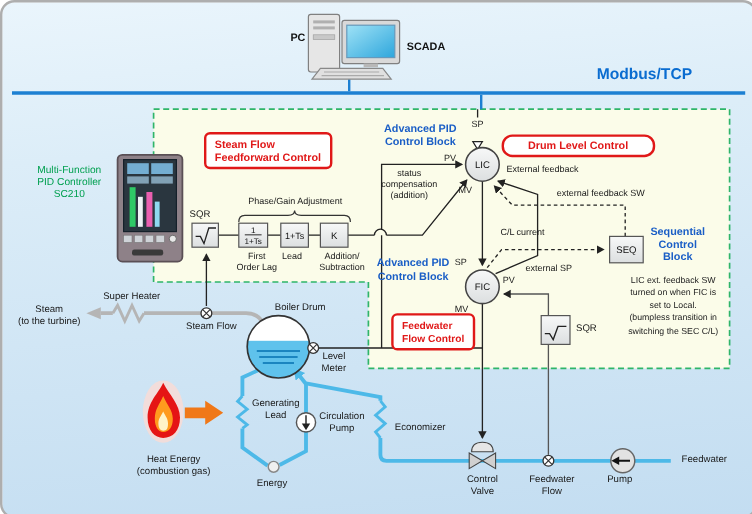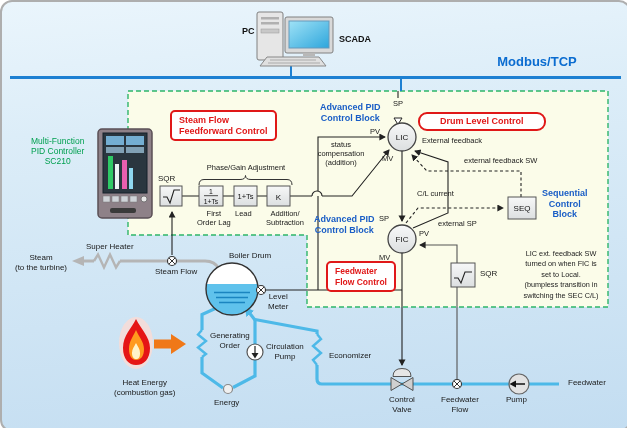--- a/index.html
+++ b/index.html
@@ -10,21 +10,21 @@
   .lbl{position:absolute;font-size:8px;line-height:9.5px;color:#191919;white-space:pre-line;text-align:center;}
   .c{text-align:center}
   .r{text-align:center}
   .s7{font-size:7.5px;line-height:8.8px}
   .bb{font-weight:bold;color:#1a5ec6;font-size:9px;line-height:10.5px}
   .bg{font-weight:normal;color:#00a050;font-size:8.5px;line-height:10px}
   .bk{font-weight:bold;color:#111;font-size:9px}
   .modbus{font-weight:bold;font-size:13px;color:#0a6cd0}
   .redbox{position:absolute;border:2px solid #e01818;border-radius:5px;background:#ffffff;color:#e01818;
           font-weight:bold;font-size:9px;line-height:10.5px;padding:3px 7px;white-space:pre-line;}
-  .note{font-size:7.3px;line-height:10.4px;color:#222;margin-top:20px;}
+  .note{font-size:7.3px;line-height:10.4px;color:#222;}
   svg text{font-family:"Liberation Sans",sans-serif;fill:#111;}
 </style>
 </head>
 <body>
 
 <div id="stage">
 
 <svg id="canvas" width="627" height="428" viewBox="0 0 627 428">
   <defs>
     <marker id="aB" markerWidth="8" markerHeight="8" refX="5.6" refY="3.5" orient="auto" markerUnits="userSpaceOnUse">
@@ -263,21 +263,21 @@
 <div class="lbl" style="left:478px;top:267px">SQR</div>
 
 <div class="lbl" style="left:84px;top:240px">Super Heater</div>
 <div class="lbl c" style="left:2px;top:251px;width:74px">Steam
 (to the turbine)</div>
 <div class="lbl" style="left:153px;top:265px">Steam Flow</div>
 <div class="lbl" style="left:227px;top:249px">Boiler Drum</div>
 <div class="lbl" style="left:266px;top:290px">Level
 Meter</div>
 <div class="lbl" style="left:208px;top:329px">Generating
-Order</div>
+Lead</div>
 <div class="lbl" style="left:264px;top:340px">Circulation
 Pump</div>
 <div class="lbl" style="left:327px;top:349px">Economizer</div>
 <div class="lbl" style="left:212px;top:396px">Energy</div>
 <div class="lbl" style="left:112px;top:376px">Heat Energy
 (combustion gas)</div>
 <div class="lbl c" style="left:380px;top:393px;width:40px">Control
 Valve</div>
 <div class="lbl" style="left:439px;top:393px">Feedwater
 Flow</div>

